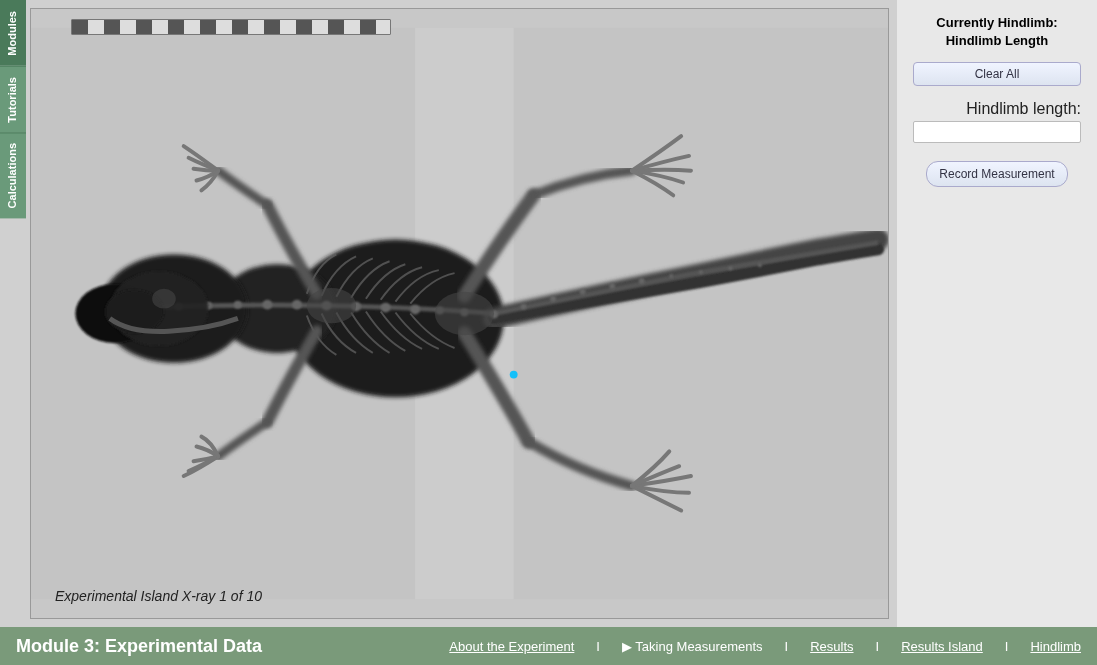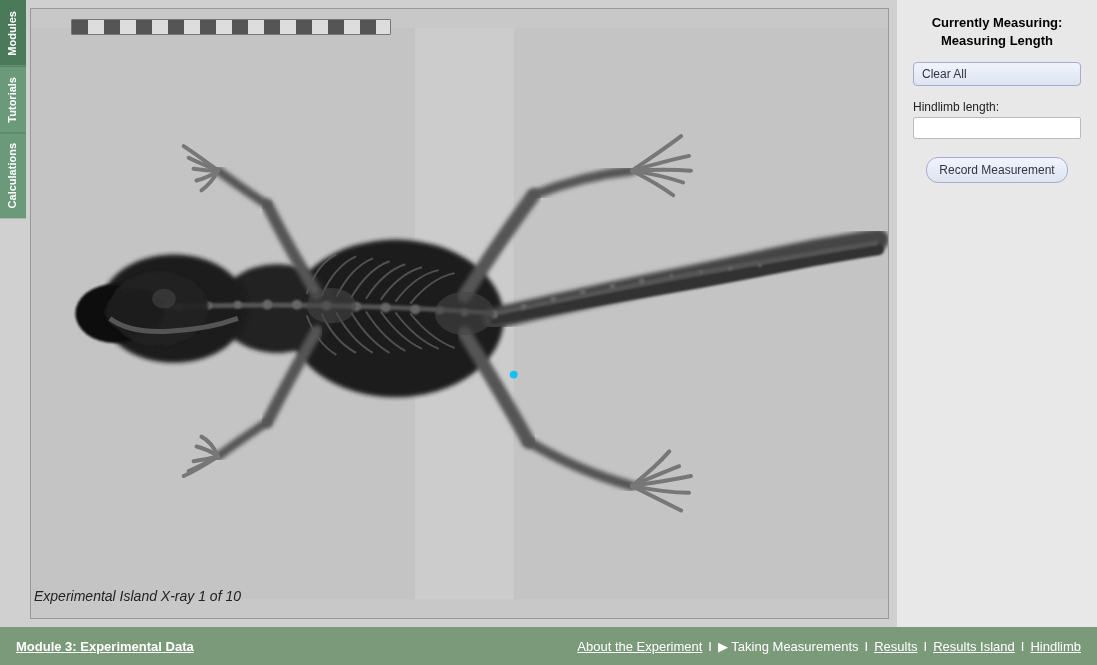--- a/index.html
+++ b/index.html
@@ -61,21 +61,21 @@
 
     
     .xray-svg {
       width: 100%;
       height: 100%;
     }
 
     .xray-caption {
       position: absolute;
       bottom: 14px;
-      left: 3px;
+      left: 24px;
       font-style: italic;
       font-size: 14px;
       color: #222;
       font-weight: normal;
     }
 
     
     .scale-bar {
       position: absolute;
       top: 10px;
@@ -107,32 +107,33 @@
     .panel-button {
       display: block;
       width: 100%;
       padding: 4px 8px;
       border: 1px solid #aac;
       background: linear-gradient(to bottom, #f0f4ff, #dde4f0);
       border-radius: 4px;
       cursor: pointer;
       font-size: 12px;
       color: #334;
-      text-align: left;
+      text-align: center;
     }
 
     .field-group {
       margin-top: 6px;
     }
 
     .field-label {
-      font-size: 12px;
+      font-size: 16px;
       color: #222;
       margin-bottom: 3px;
       display: block;
+      text-align: right;
     }
 
     .field-input {
       width: 100%;
       height: 22px;
       border: 1px solid #bbb;
       background: white;
       border-radius: 2px;
       padding: 2px 4px;
       font-size: 12px;
@@ -157,30 +158,29 @@
     .bottom-bar {
       height: 38px;
       background: #7a9a7a;
       display: flex;
       align-items: center;
       padding: 0 16px;
       gap: 0;
     }
 
     .module-title {
-      font-size: 13px;
+      font-size: 18px;
       font-weight: bold;
       color: white;
       margin-right: auto;
-      text-decoration: underline;
     }
 
     .nav-links {
       display: flex;
-      gap: 6px;
+      gap: 22px;
       font-size: 13px;
     }
 
     .nav-link {
       color: white;
       text-decoration: underline;
       cursor: pointer;
       font-size: 13px;
     }
 
@@ -345,22 +345,22 @@
 
       <circle cx="490" cy="352" r="4" fill="#00bfff" opacity="0.9"></circle>
     </svg>
 
     
     <div class="xray-caption">Experimental Island X-ray 1 of 10</div>
   </div>
 
   <div class="right-panel">
     <div class="currently-measuring">
-      <span>Currently Measuring:</span><br>
-      <span>Measuring Length</span>
+      <span>Currently Hindlimb:</span><br>
+      <span>Hindlimb Length</span>
     </div>
 
     <button class="panel-button">Clear All</button>
 
     <div class="field-group">
       <label class="field-label">Hindlimb length:</label>
       <input class="field-input" type="text" value="" style="">
     </div>
 
 

